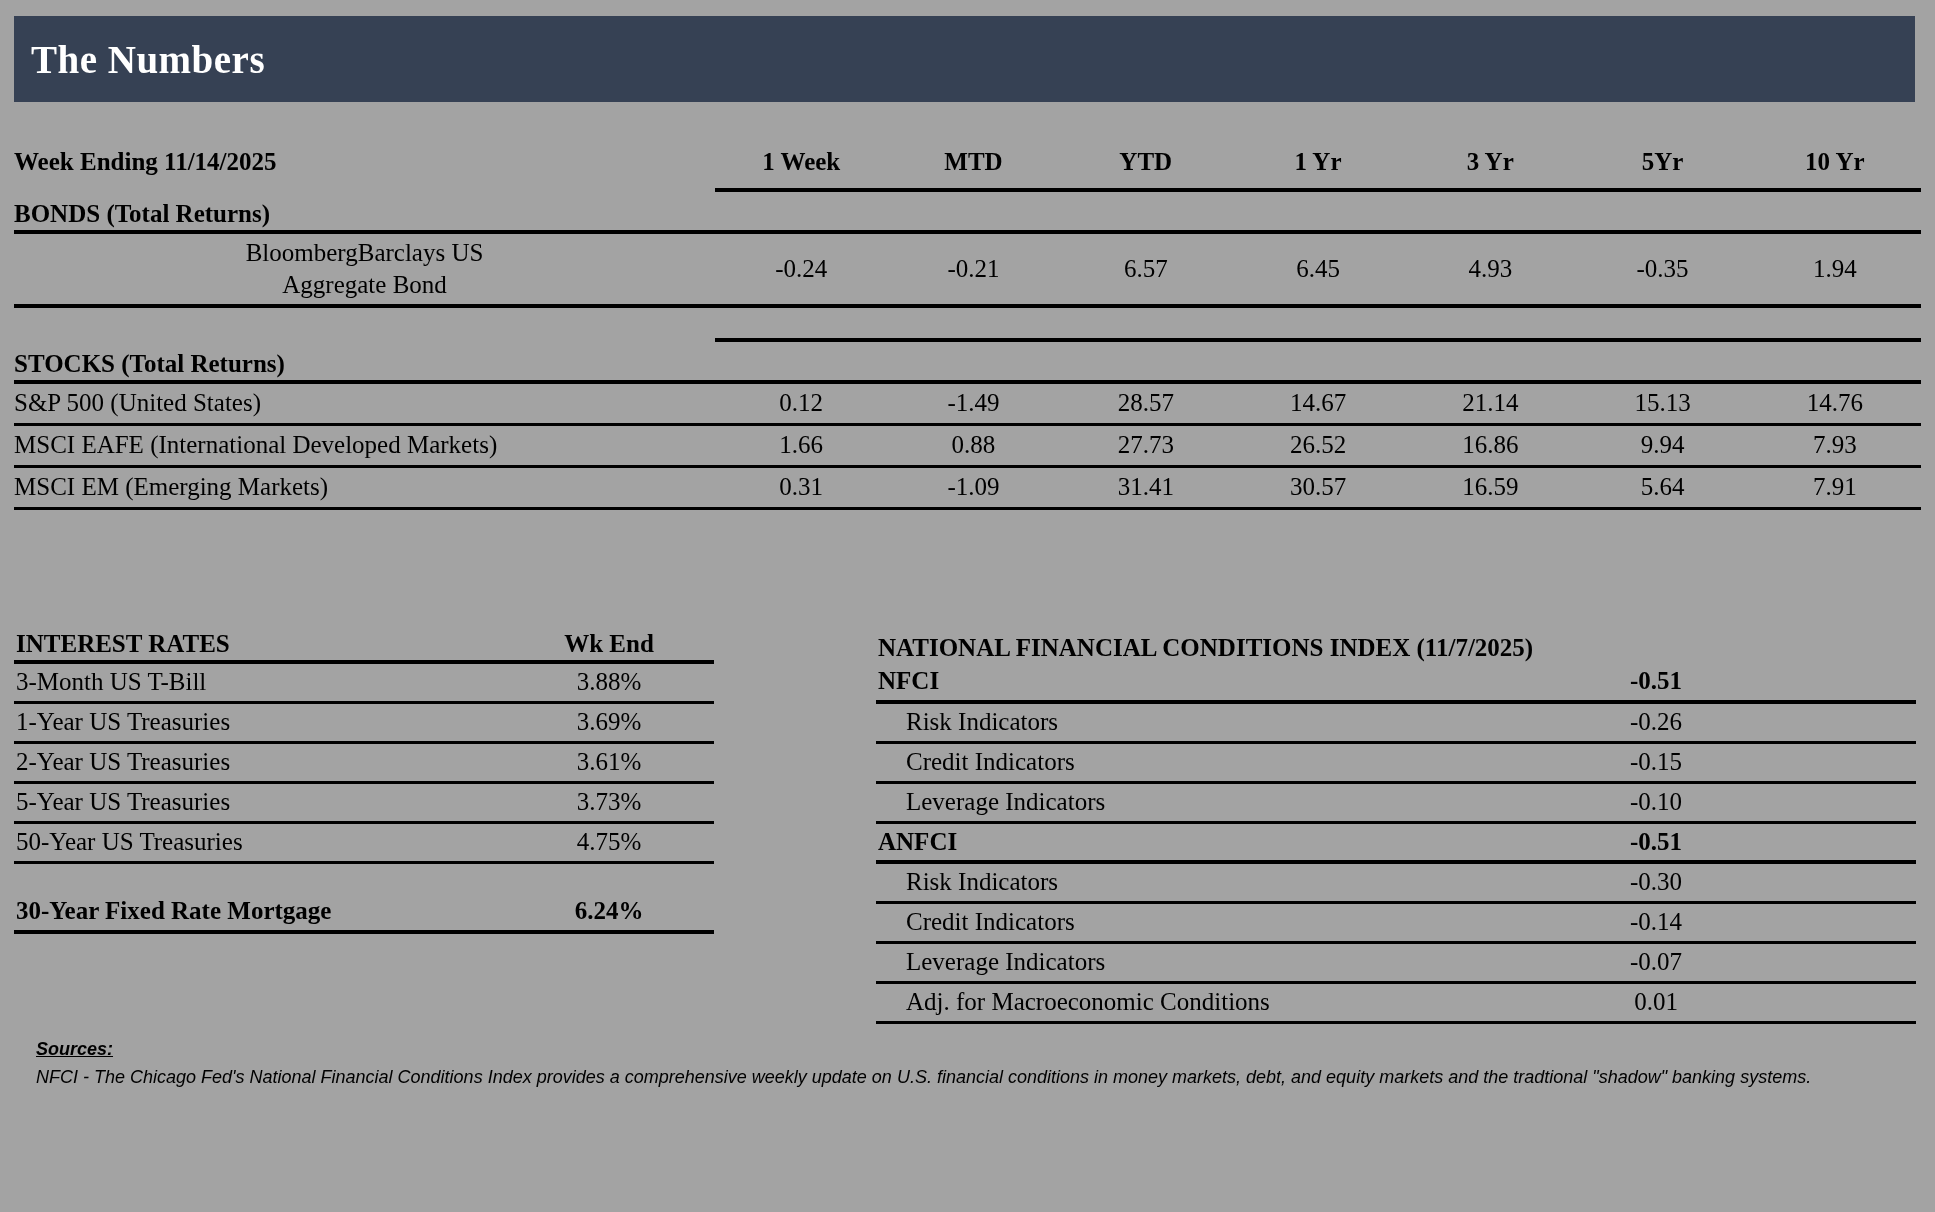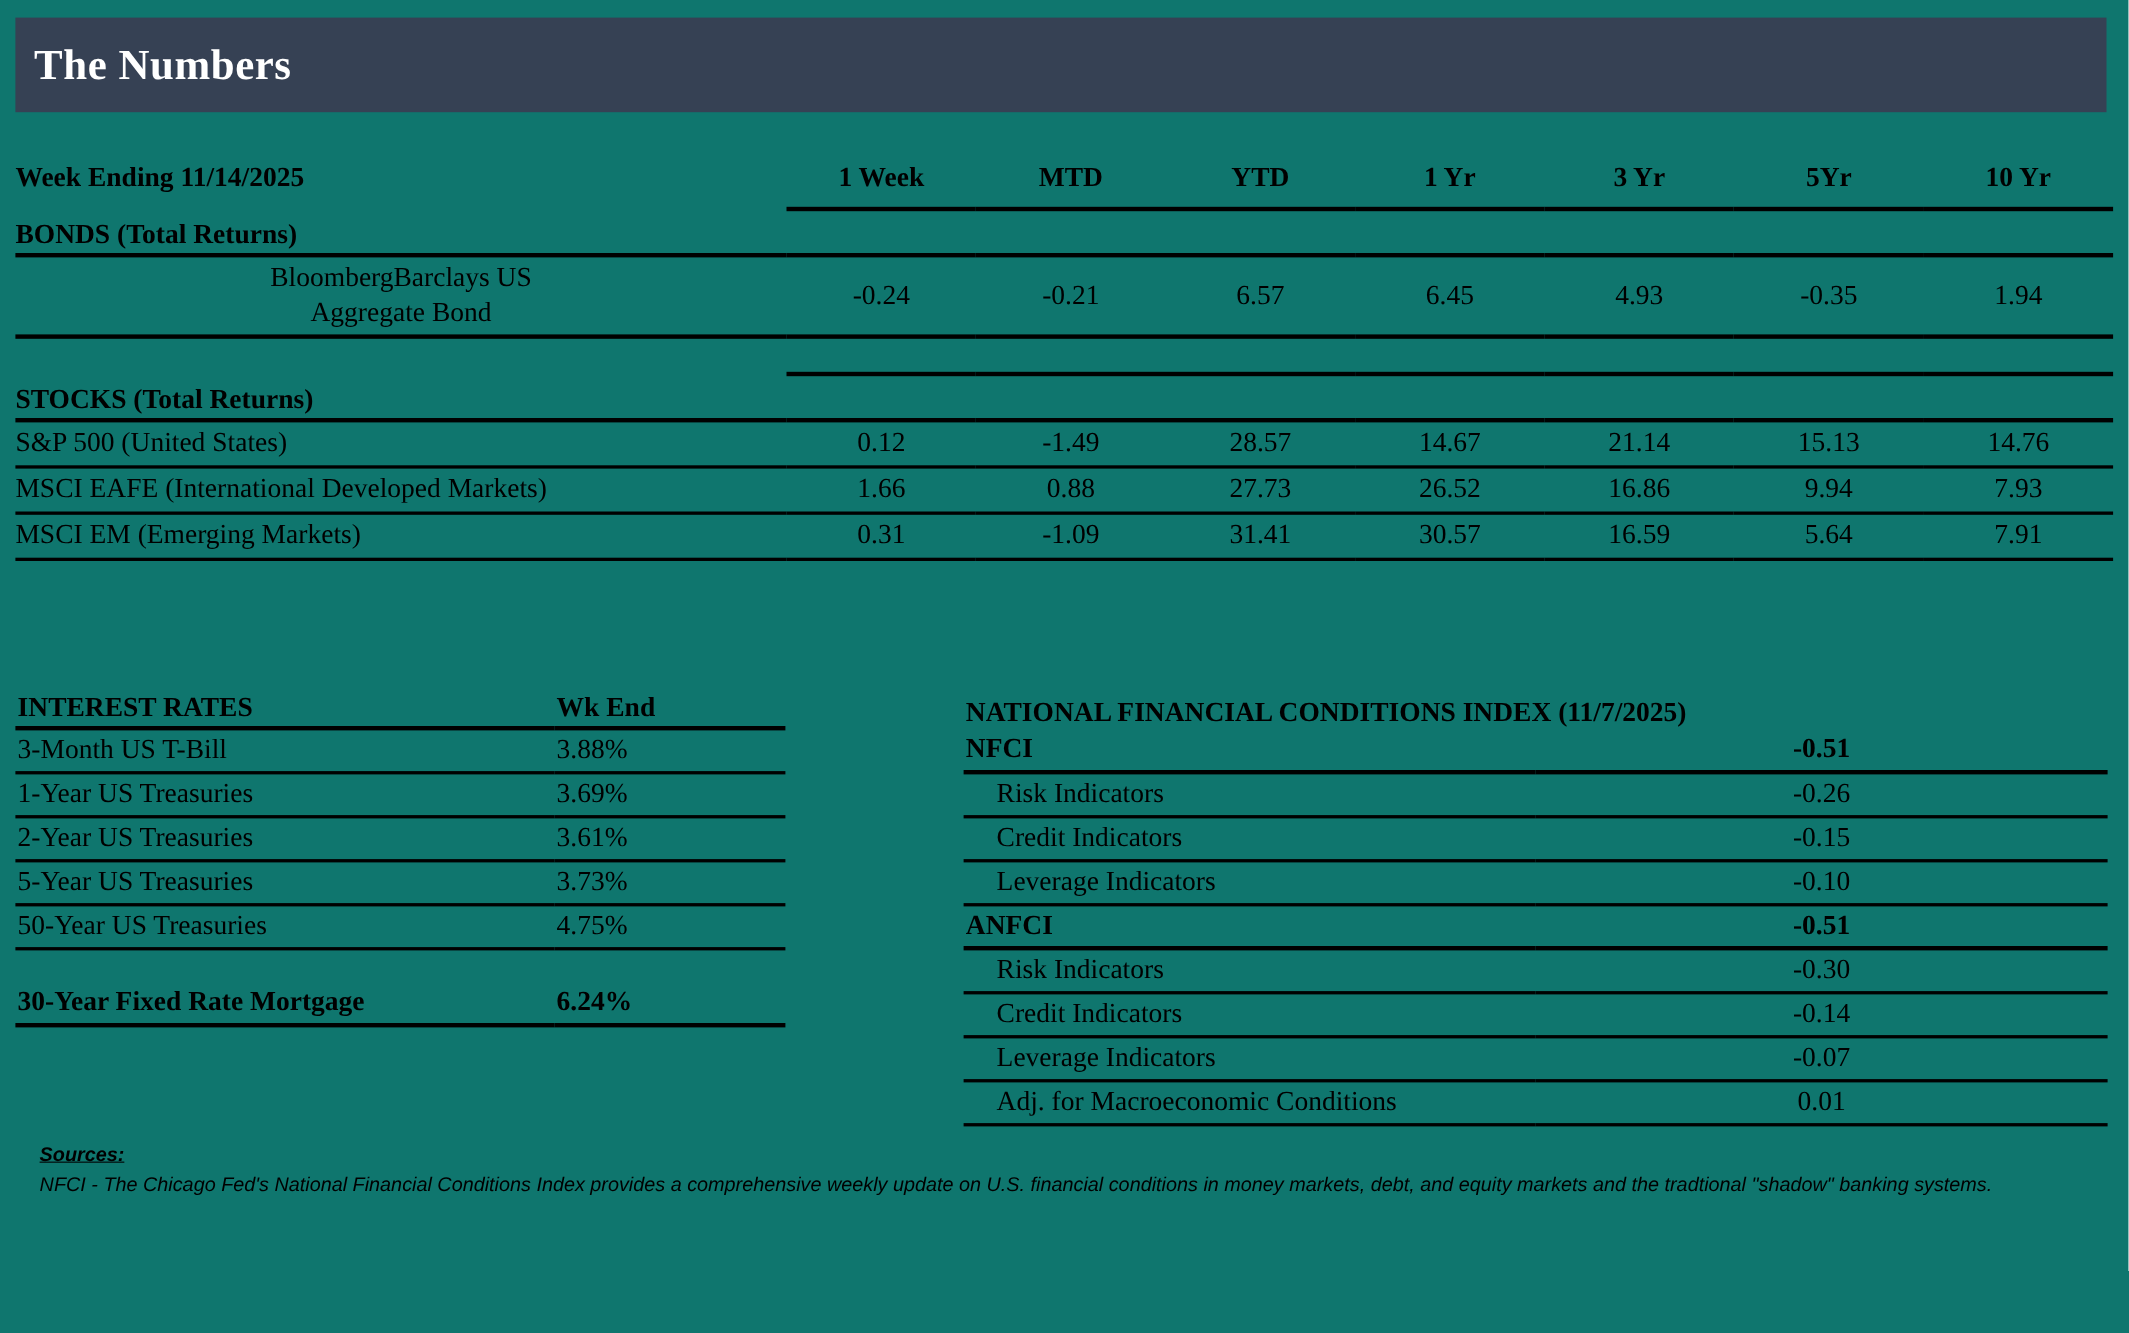--- a/index.html
+++ b/index.html
@@ -7,21 +7,21 @@
     margin: 0; padding: 0;
     width: 1935px; height: 1212px;
     background: #ffffff;
     font-family: "Liberation Serif", "DejaVu Serif", serif;
     color: #000000;
     overflow: hidden;
   }
   #page {
     position: relative;
     width: 1935px; height: 1212px;
-    background: #0f766e;
+    background: #a3a3a3;
   }
 
   
   .title-bar {
     position: absolute;
     left: 14px; top: 16px;
     width: 1901px; height: 86px;
     background: #364154;
     display: flex; align-items: center;
   }
@@ -113,21 +113,21 @@
 
   .p-row td {
     height: 40px;
     border-bottom: 3px solid #000;
   }
   .p-row.bold td { font-weight: bold; border-bottom: 4px solid #000; }
   .p-blank td { height: 30px; border-bottom: none; }
 
   .lbl { text-align: left; }
   .lbl.indent { padding-left: 30px; }
-  .val-rates { width: 210px; text-align: left; }
+  .val-rates { width: 210px; text-align: center; }
   .val-nfci  { width: 300px; text-align: center; }
 
   
   .sources {
     position: absolute;
     left: 36px; top: 1037px;
     width: 1860px;
     font-family: "Liberation Sans", "DejaVu Sans", sans-serif;
     font-style: italic;
     font-size: 18px;

